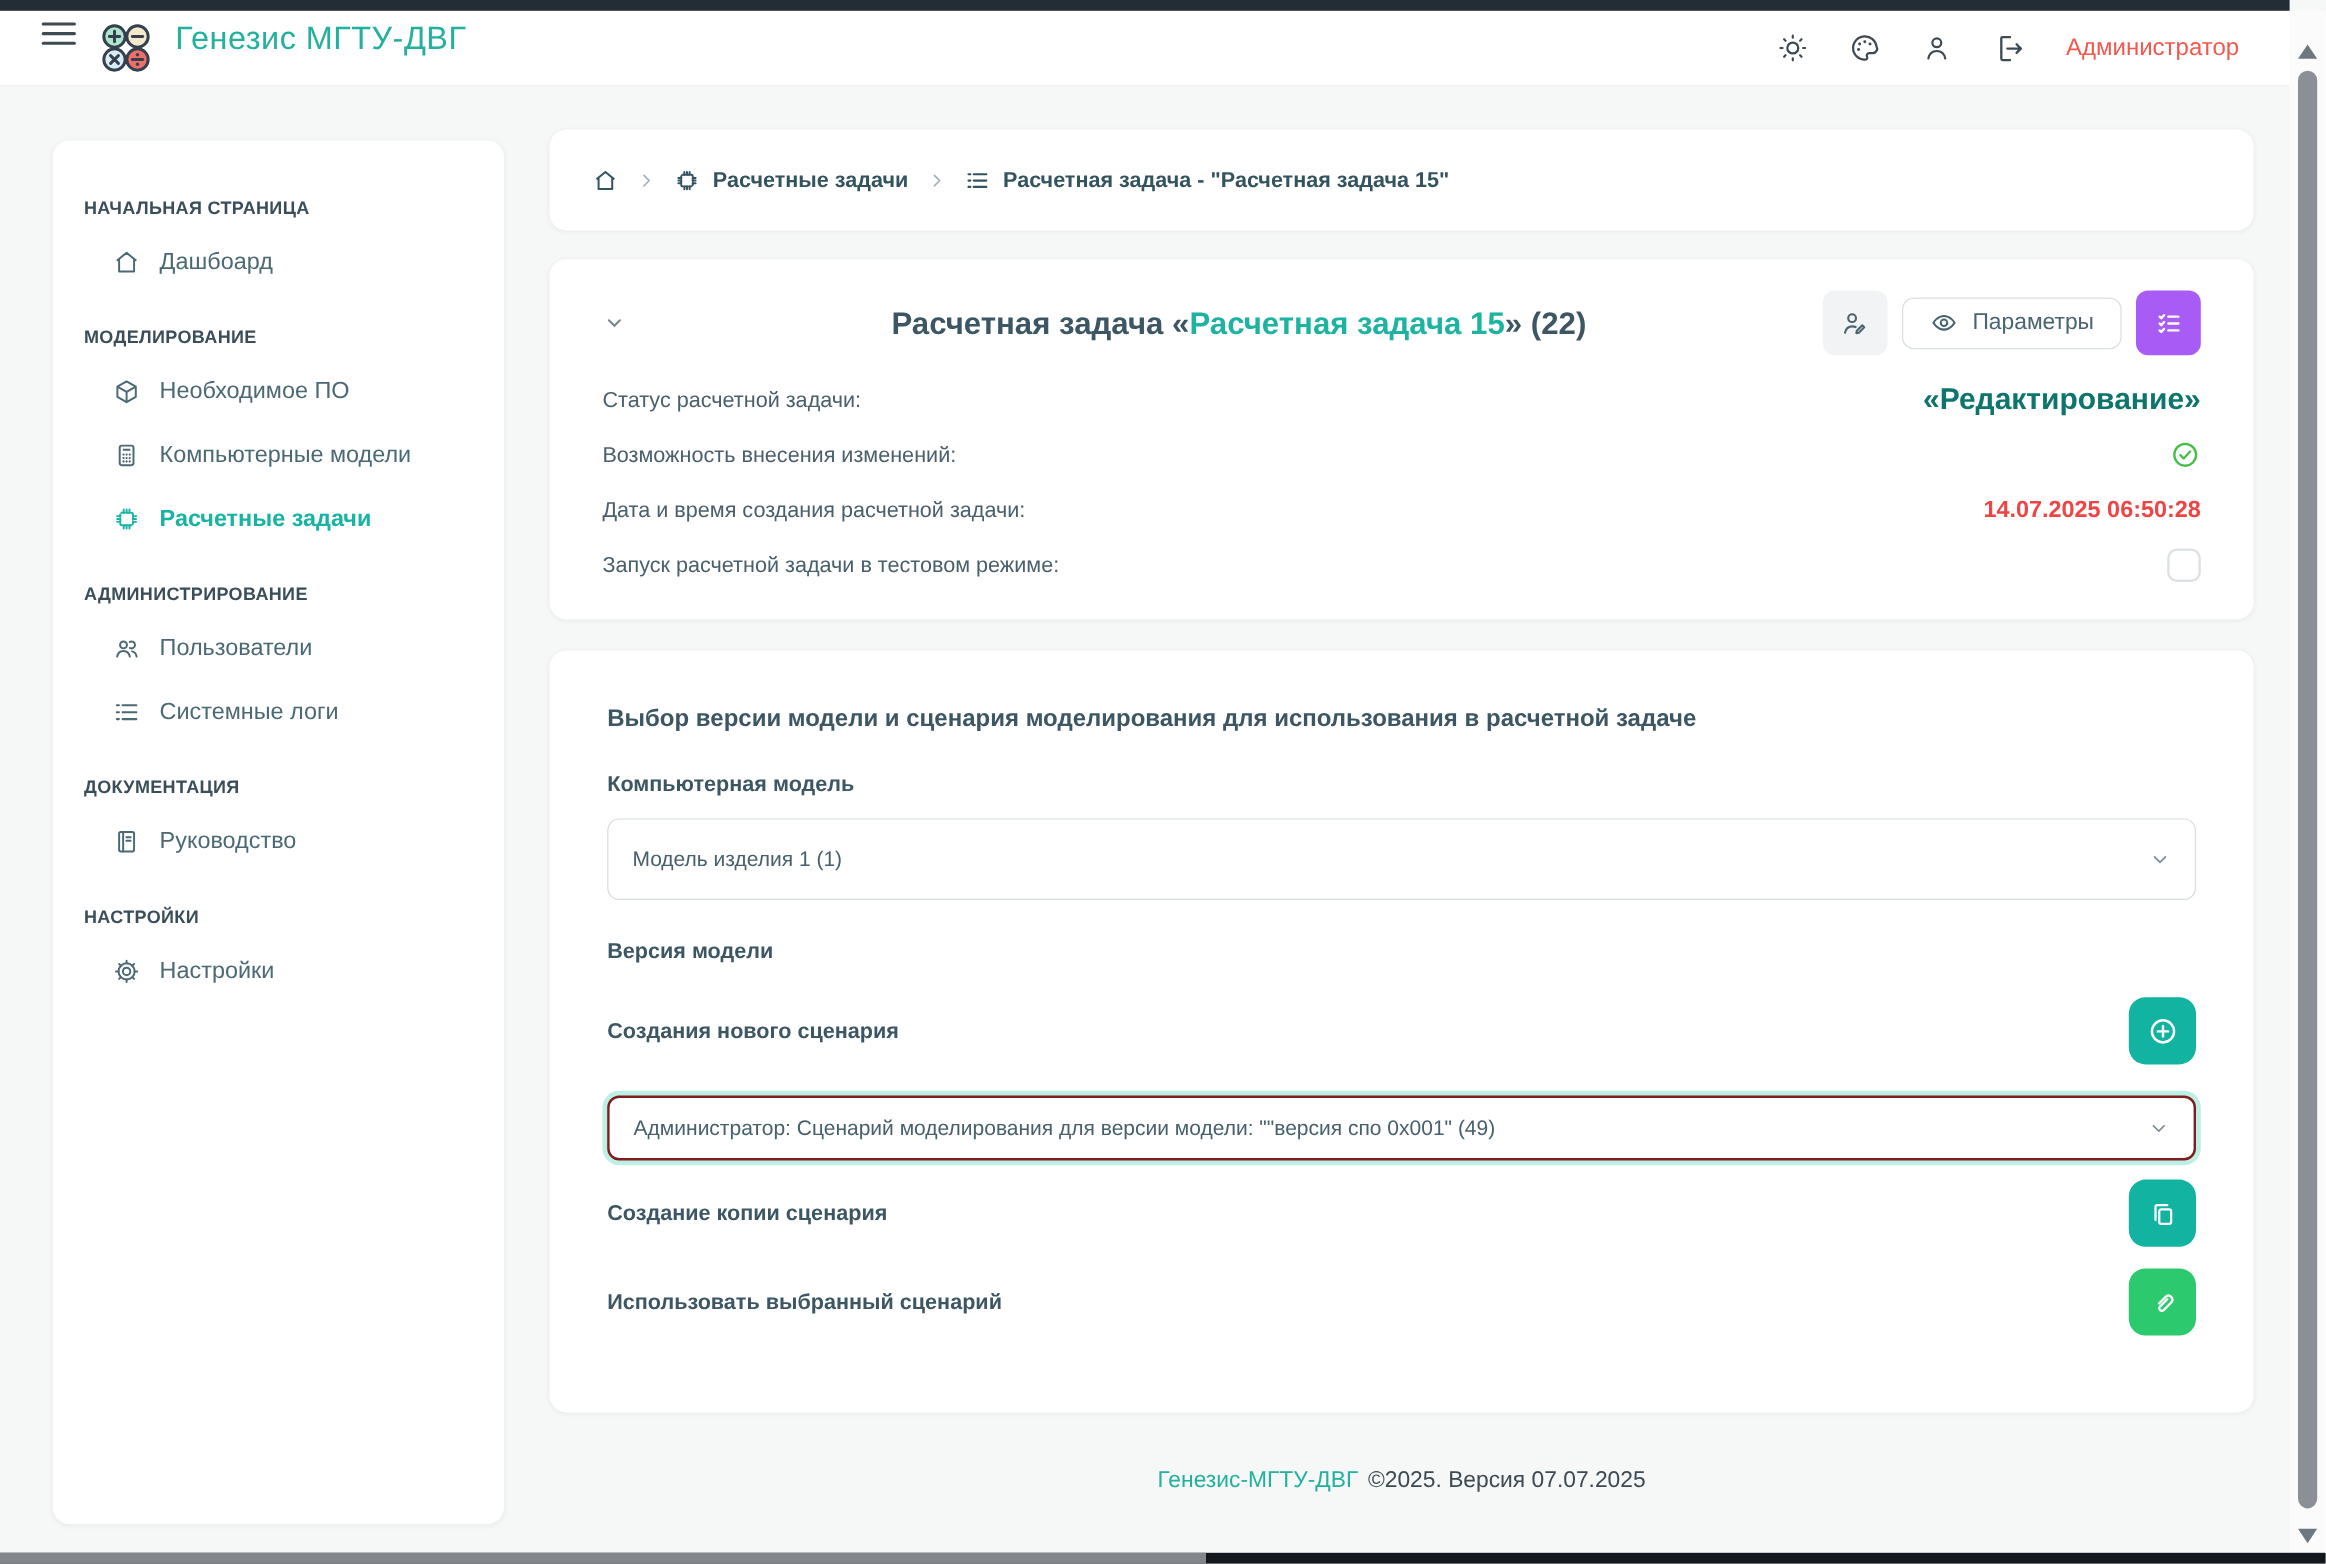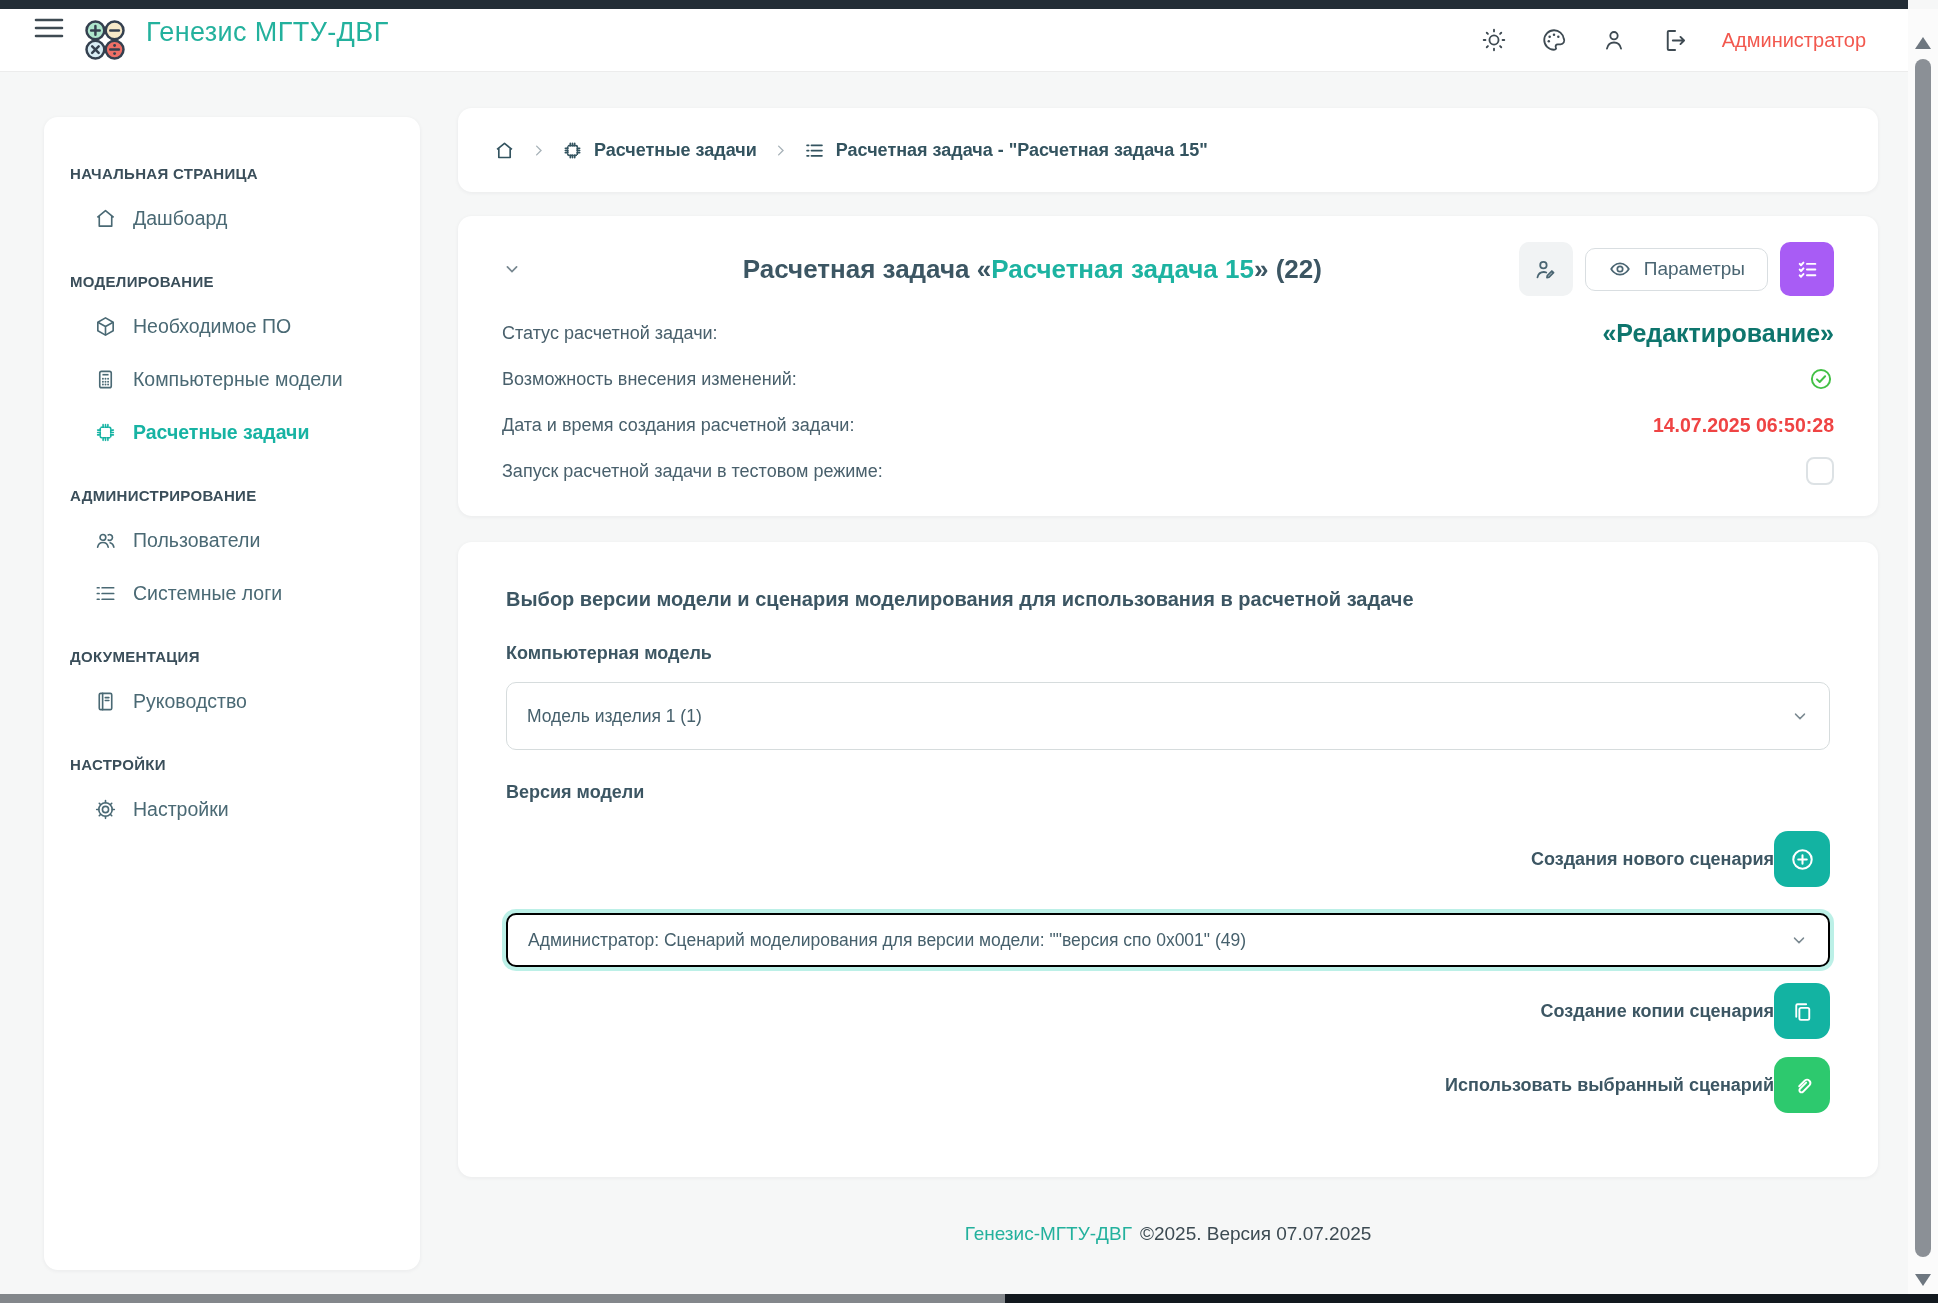--- a/index.html
+++ b/index.html
@@ -71,22 +71,22 @@
   .checkbox { width:28px; height:28px; border:2px solid #dde2e5; border-radius:8px; background:#fff; cursor:pointer; }
 
   .form-card { margin-top:26px; padding:46px 48px 64px; }
   .form-title { font-size:20px; font-weight:bold; color:#3c5663; }
   .flabel { font-size:18px; font-weight:bold; color:#3c5663; display:block; }
   .mt-lg { margin-top:32px; }
   .select { margin-top:18px; height:68px; border:1px solid #d6dcdd; border-radius:10px; background:#fff;
     display:flex; align-items:center; justify-content:space-between; padding:0 20px;
     font-size:17.5px; color:#46606c; cursor:pointer; }
   .select .chev { color:#7c8a92; }
-  .select.highlight { border:2px solid #000000; box-shadow:0 0 0 4px rgba(47,208,181,.32); height:54px; margin-top:26px; }
-  .frow { display:flex; justify-content:flex-end; align-items:center; }
+  .select.highlight { border:2px solid #7f1d1d; box-shadow:0 0 0 4px rgba(47,208,181,.32); height:54px; margin-top:26px; }
+  .frow { display:flex; justify-content:space-between; align-items:center; }
   .frow.r1 { margin-top:28px; } .frow.r2 { margin-top:16px; } .frow.r3 { margin-top:18px; }
   .btn-teal, .btn-green { width:56px; height:56px; border-radius:14px; border:none; color:#fff;
     display:flex; align-items:center; justify-content:center; cursor:pointer; }
   .btn-teal { background:#13b3a2; }
   .btn-green { background:#2dc96e; }
 
   footer { margin-top:46px; text-align:center; font-size:19px; color:#3c4a52; }
   .f-link { color:#23b19d; text-decoration:none; cursor:pointer; margin-right:8px; }
 </style>
 </head>

